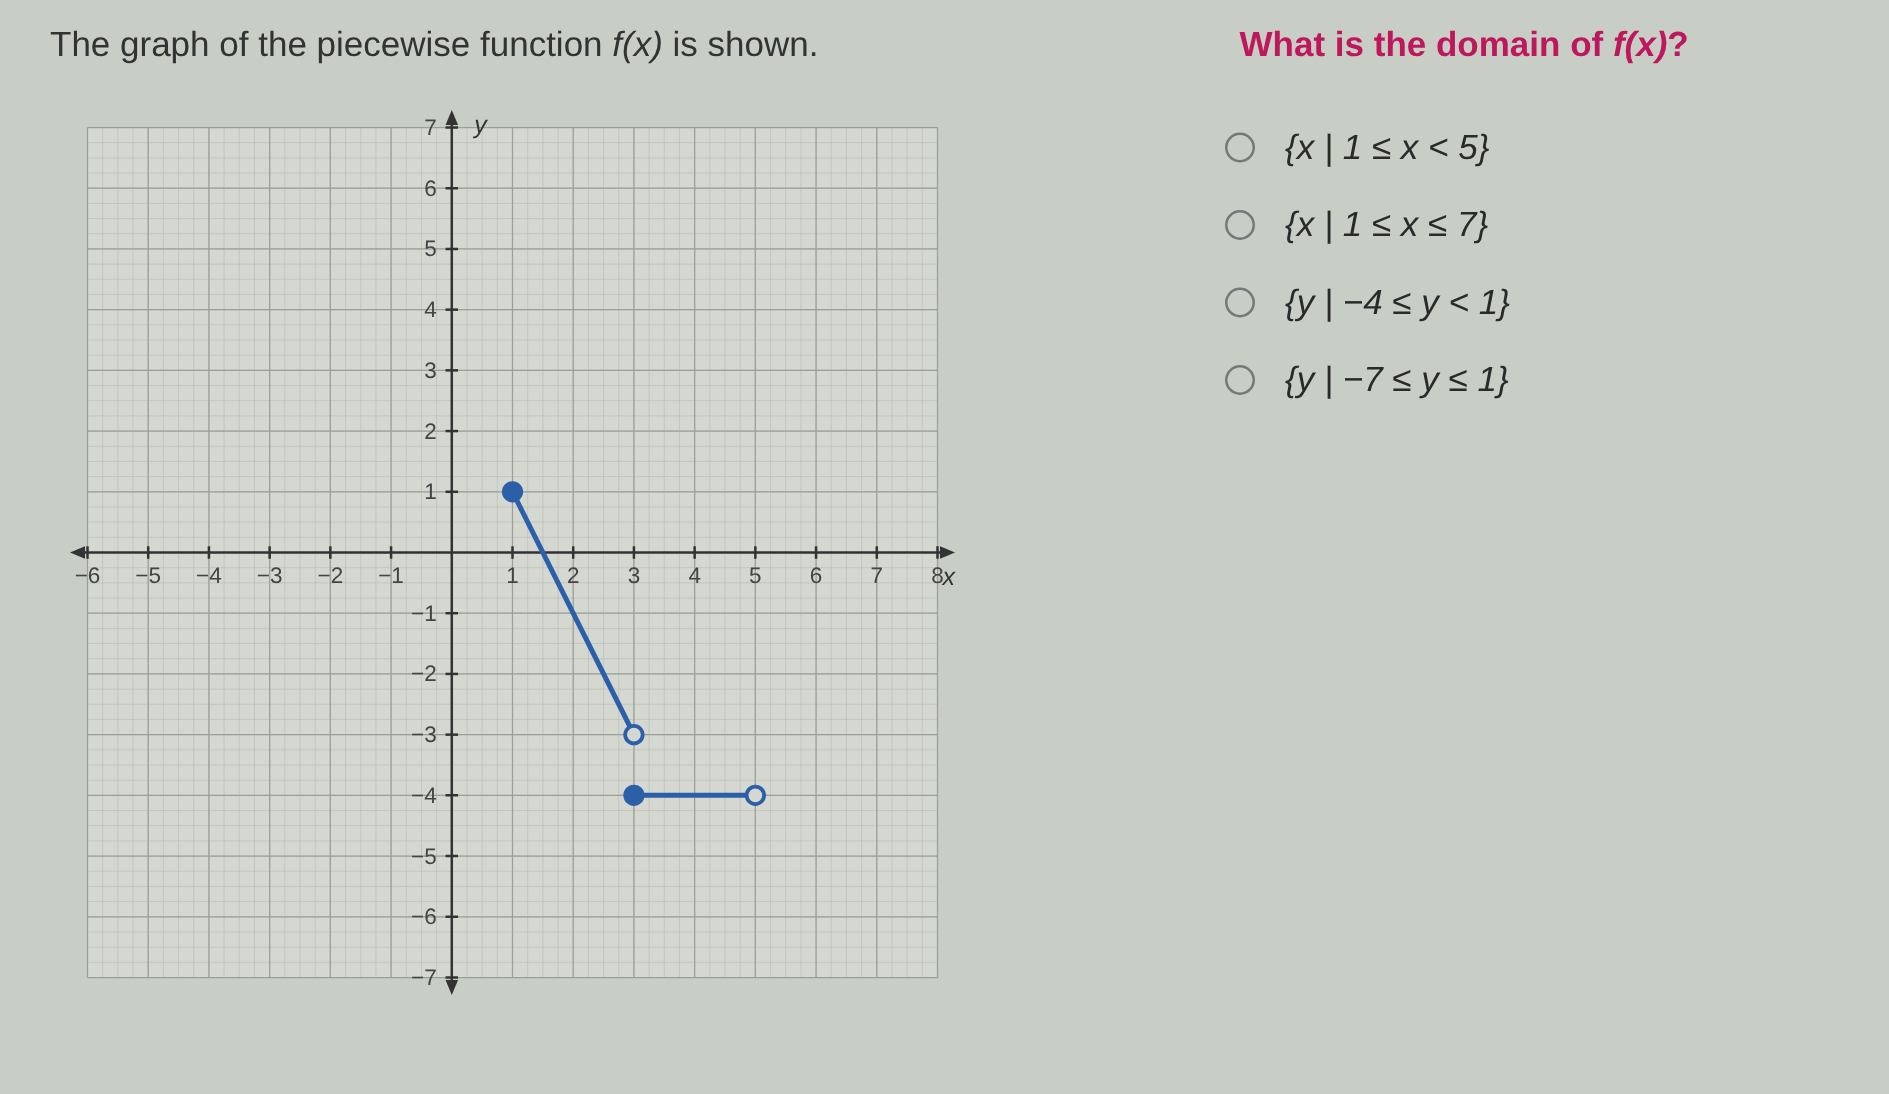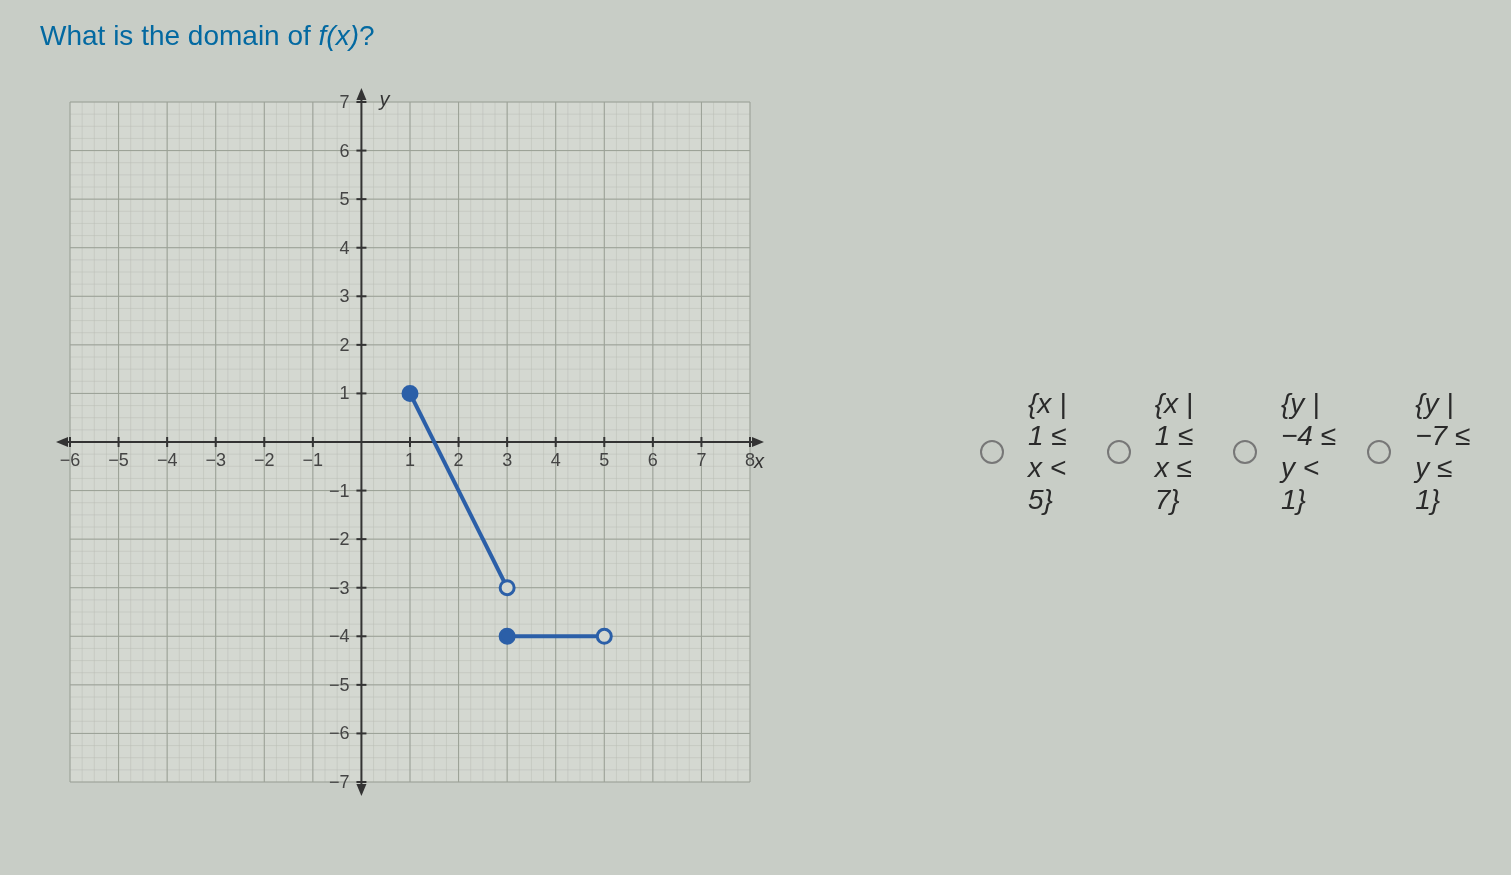--- a/index.html
+++ b/index.html
@@ -16,57 +16,62 @@
       display: flex;
       justify-content: space-between;
       margin-bottom: 30px;
     }
     .prompt {
       font-size: 28px;
       color: #333;
     }
     .question {
       font-size: 28px;
-      color: #0369a1;
-      margin-right: 36px;
+      color: #be185d;
+      margin-right: 120px;
+      font-weight: bold;
     }
     .italic { font-style: italic; }
     .content-row {
       display: flex;
       gap: 210px;
     }
     .graph-wrap {
       position: relative;
       width: 720px;
       height: 720px;
       margin-left: 10px;
     }
     svg.graph { width: 720px; height: 720px; }
     .options {
       display: flex;
+      flex-direction: column;
       gap: 30px;
       margin-top: 20px;
     }
     .option {
       display: flex;
       align-items: center;
       gap: 24px;
       font-size: 28px;
     }
     .radio {
       width: 24px; height: 24px;
       border: 2px solid #777;
       border-radius: 50%;
       flex-shrink: 0;
     }
   </style>
 </head>
 <body>
 
 <div class="top-row">
+  <div class="prompt">
+    <span>The graph of the piecewise function </span><span class="italic">f(x)</span><span> is shown.</span>
+  </div>
   <div class="question">
     <span>What is the domain of </span><span class="italic">f(x)</span><span>?</span>
   </div>
 </div>
 
 <div class="content-row">
   <div class="graph-wrap">
     <svg class="graph" id="graph-svg">
         <rect x="20" y="20" width="680" height="680" fill="#d4d8d1" stroke="none"></rect>
         <line x1="20" y1="700" x2="20" y2="20" stroke="#b8bcb4" stroke-width="0.5"></line>

